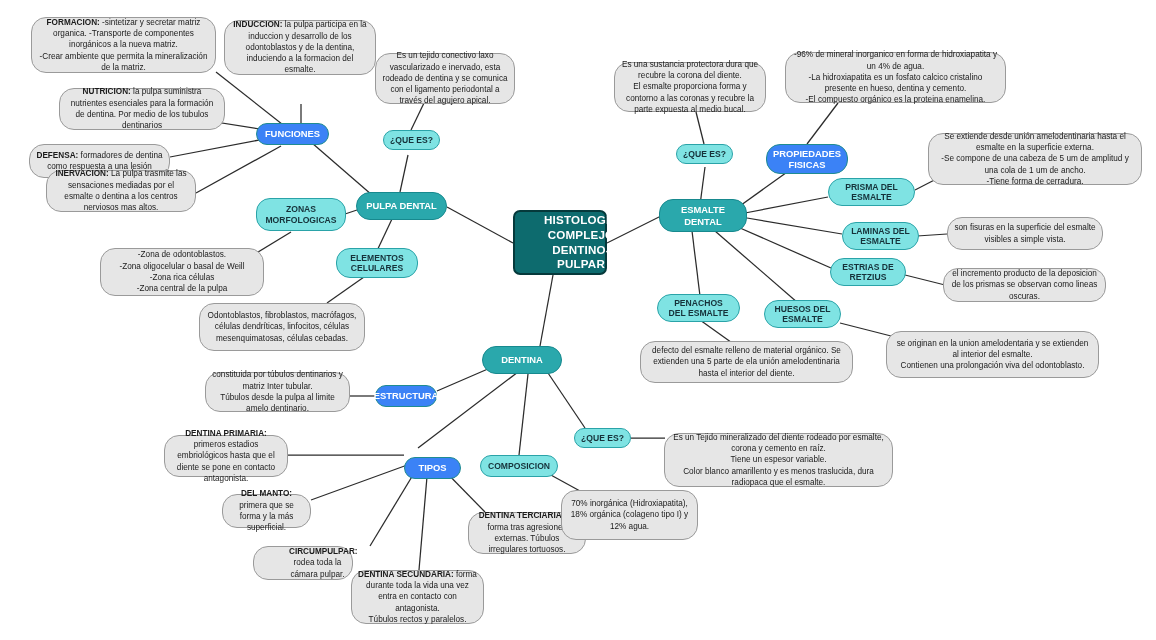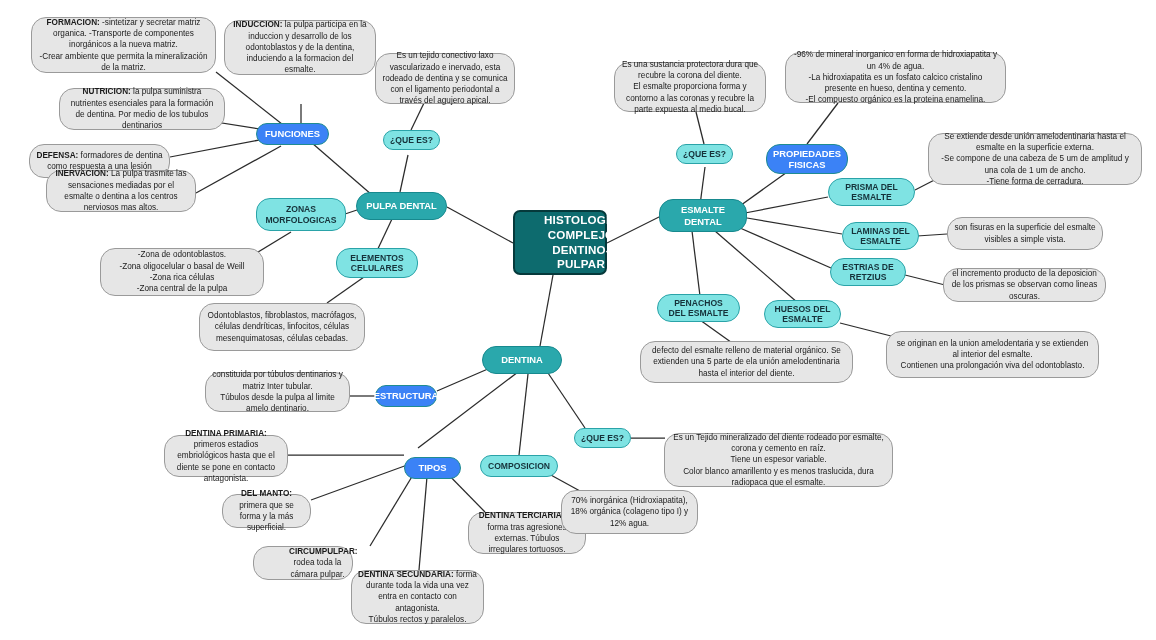--- a/index.html
+++ b/index.html
@@ -307,21 +307,21 @@
 
   <div class="note" style="left:351px; top:570px; width:133px; height:54px;">
     <span class="inner"><b>DENTINA SECUNDARIA:</b> forma durante toda la vida una vez entra en contacto con antagonista.
 Túbulos rectos y paralelos.</span>
   </div>
 
   <div class="note" style="left:444px; top:512px; width:118px; height:42px;margin-left:24px;">
     <span class="inner"><b>DENTINA TERCIARIA:</b> se forma tras agresiones externas. Túbulos irregulares tortuosos.</span>
   </div>
 
-  <div class="note" style="left:561px; top:490px; width:137px; height:44px;">
+  <div class="note" style="left:561px; top:490px; width:137px; height:50px;">
     <span class="inner">70% inorgánica (Hidroxiapatita), 18% orgánica (colageno tipo I) y 12% agua.</span>
   </div>
 
   <div class="note" style="left:664px; top:413px; width:229px; height:54px;margin-top:20px;">
     <span class="inner">Es un Tejido mineralizado del diente rodeado por esmalte, corona y cemento en raíz.
 Tiene un espesor variable.
 Color blanco amarillento y es menos traslucida, dura radiopaca que el esmalte.</span>
   </div>
 
 </div>

